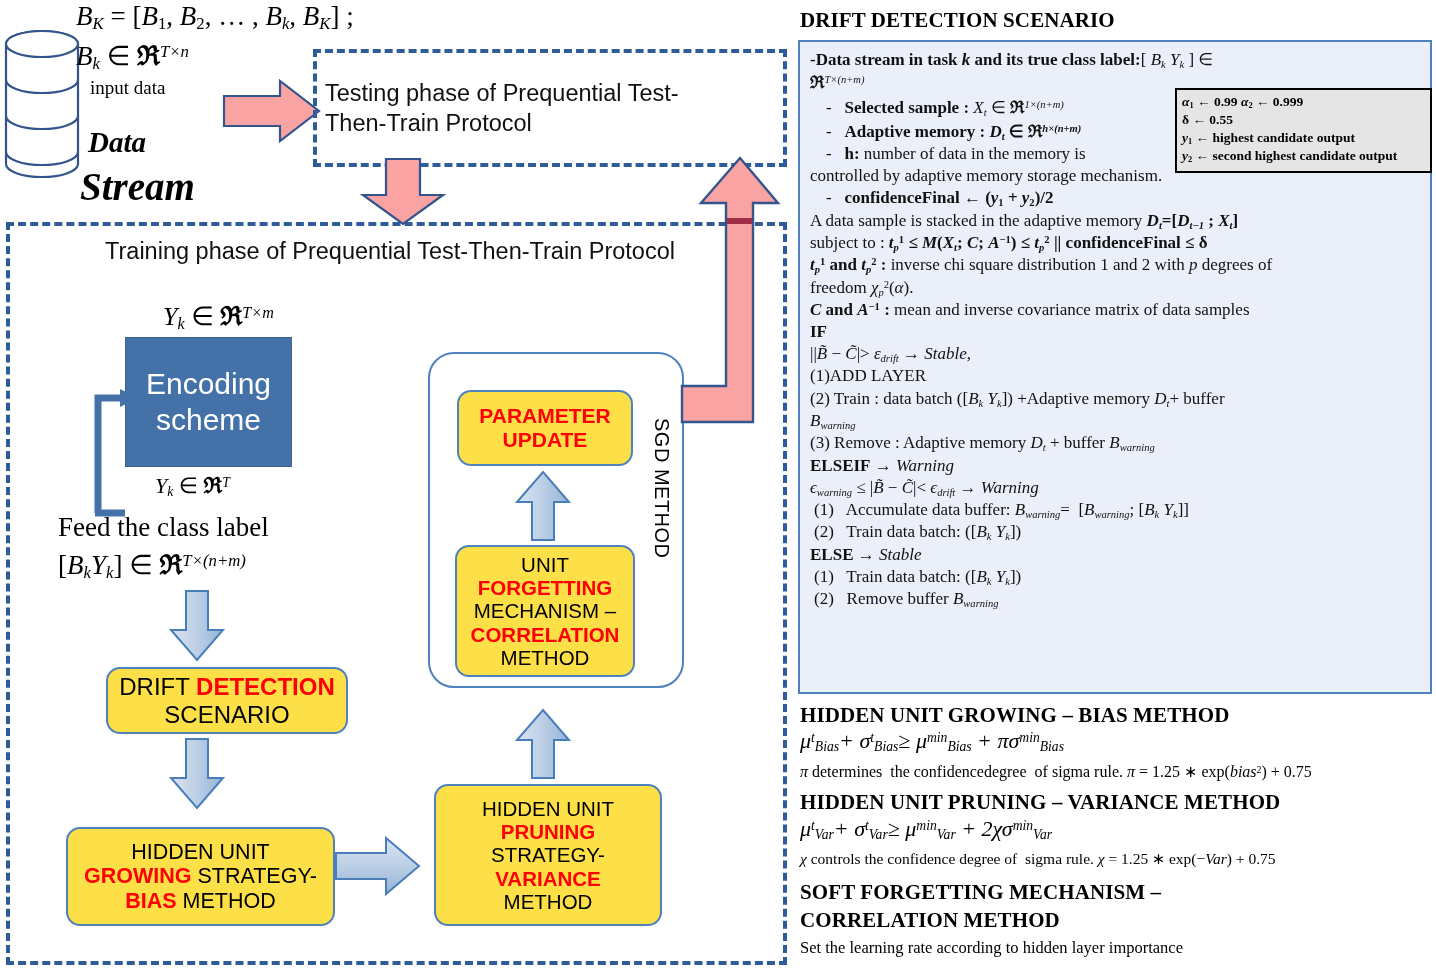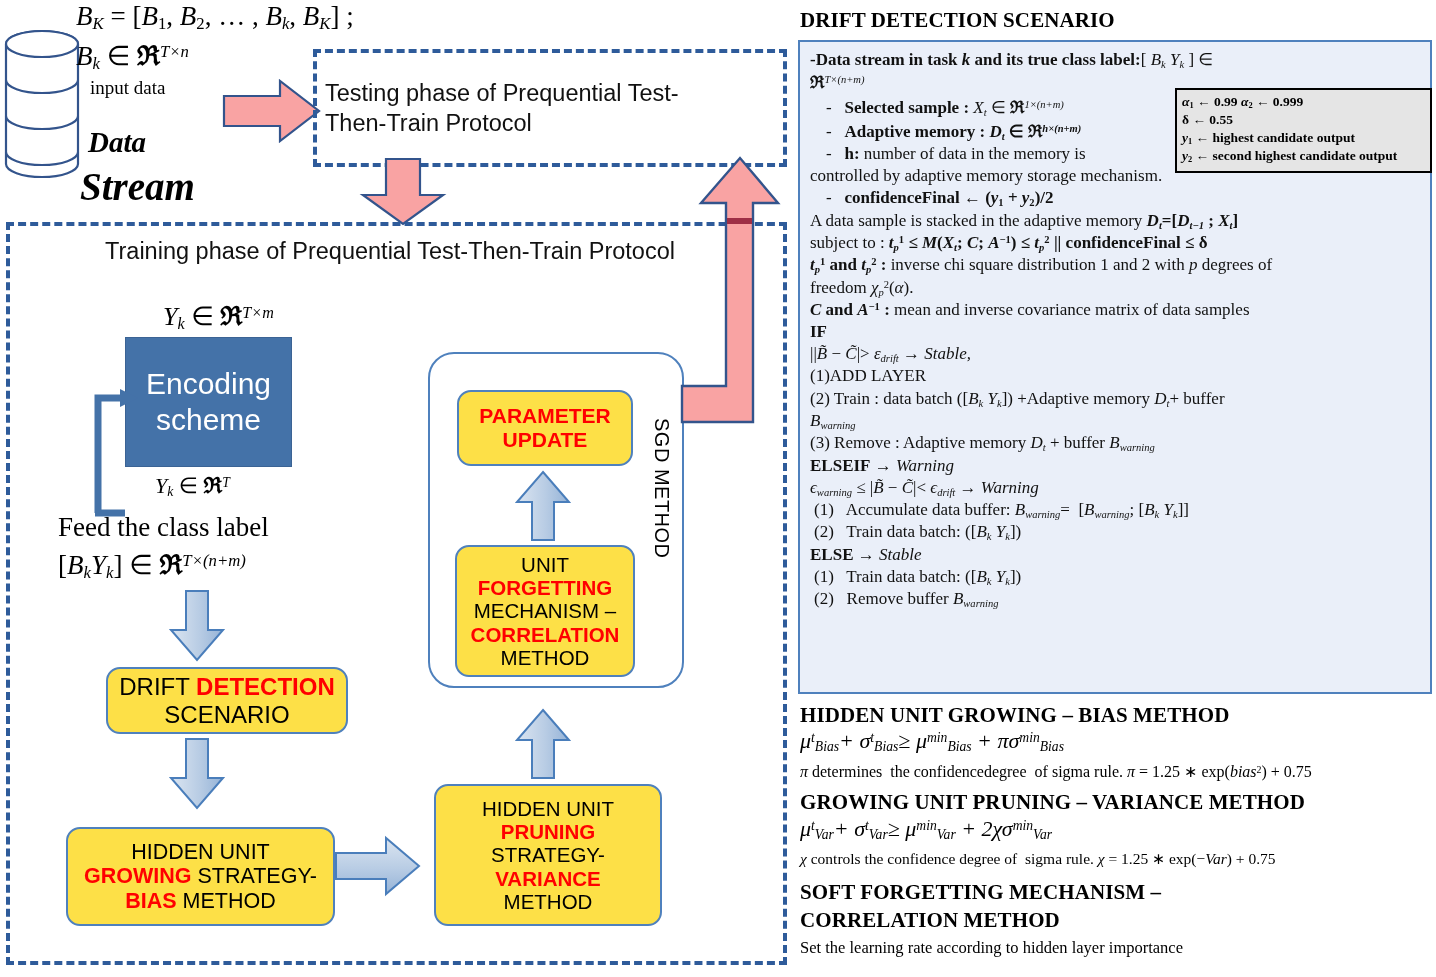--- a/index.html
+++ b/index.html
@@ -303,21 +303,21 @@
 
 <div class="abs sectitle" style="left:800px;top:703px;font-size:21px;">HIDDEN UNIT GROWING – BIAS METHOD</div>
 <div class="abs formula" style="left:800px;top:728px;font-size:22px;">
   μ<sup><i>t</i></sup><sub><i>Bias</i></sub>+ σ<sup><i>t</i></sup><sub><i>Bias</i></sub>≥
   μ<sup><i>min</i></sup><sub><i>Bias</i></sub> + πσ<sup><i>min</i></sup><sub><i>Bias</i></sub>
 </div>
 <div class="abs expl" style="left:800px;top:762px;font-size:16px;">
   <i>π</i> determines&nbsp; the confidencedegree&nbsp; of sigma rule. <i>π</i> = 1.25 ∗ exp(<i>bias</i><sup>2</sup>) + 0.75
 </div>
 
-<div class="abs sectitle" style="left:800px;top:790px;font-size:21px;">GROWING UNIT PRUNING – VARIANCE METHOD</div>
+<div class="abs sectitle" style="left:800px;top:790px;font-size:21px;">HIDDEN UNIT PRUNING – VARIANCE METHOD</div>
 <div class="abs formula" style="left:800px;top:816px;font-size:22px;">
   μ<sup><i>t</i></sup><sub><i>Var</i></sub>+ σ<sup><i>t</i></sup><sub><i>Var</i></sub>≥
   μ<sup><i>min</i></sup><sub><i>Var</i></sub> + 2χσ<sup><i>min</i></sup><sub><i>Var</i></sub>
 </div>
 <div class="abs expl" style="left:800px;top:850px;font-size:15.5px;">
   <i>χ</i> controls the confidence degree of&nbsp; sigma rule. <i>χ</i> = 1.25 ∗ exp(−<i>Var</i>) + 0.75
 </div>
 
 <div class="abs sectitle" style="left:800px;top:880px;font-size:21px;">SOFT FORGETTING MECHANISM –</div>
 <div class="abs sectitle" style="left:800px;top:908px;font-size:21px;">CORRELATION METHOD</div>

